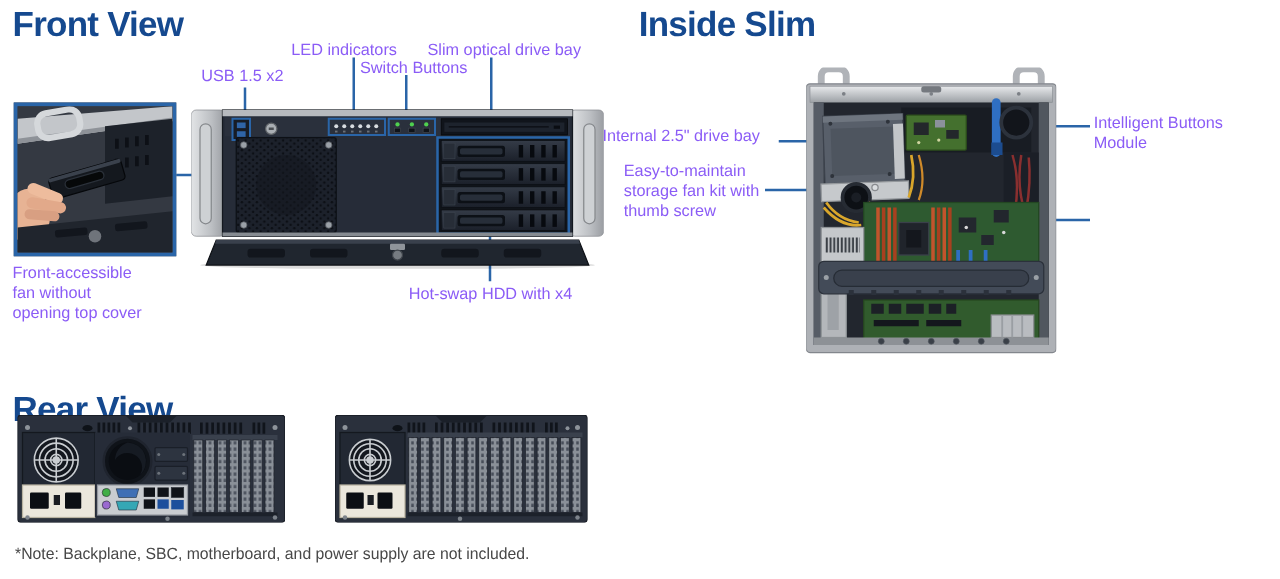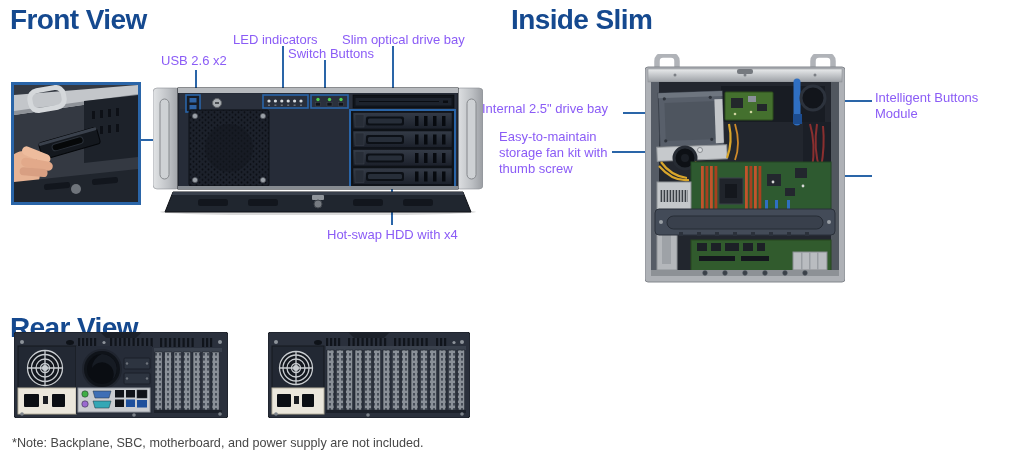--- a/index.html
+++ b/index.html
@@ -32,25 +32,28 @@
 </style>
 </head>
 <body>
 
 <div class="stage">
 
   <div class="title" style="left:10px; top:4px;">Front View</div>
   <div class="title" style="left:511px; top:4px;">Inside Slim</div>
   <div class="title" style="left:10px; top:276px;margin-top:36px;">Rear View</div>
 
-  <div class="cl" style="left:161px; top:53px;">USB 2.6 x2</div>
+  <div class="cl" style="left:161px; top:53px;">USB 1.5 x2</div>
   <div class="cl" style="left:233px; top:32px;">LED indicators</div>
   <div class="cl" style="left:288px; top:46px;">Switch Buttons</div>
   <div class="cl" style="left:342px; top:32px;">Slim optical drive bay</div>
   <div class="cl" style="left:327px; top:227px;">Hot-swap HDD with x4</div>
+  <div class="cl" style="left:10px; top:210px;">Front-accessible
+fan without
+opening top cover</div>
 
   <div class="vln" style="left:195px; top:70px; height:24px;"></div>
   <div class="vln" style="left:282px; top:46px; height:47px;"></div>
   <div class="vln" style="left:324px; top:60px; height:33px;"></div>
   <div class="vln" style="left:392px; top:46px; height:55px;"></div>
   <div class="vln" style="left:391px; top:187px; height:38px;"></div>
   <div class="hln" style="left:141px; top:139px; width:77px;"></div>
 
   <div class="cl cl-r" style="right:404px; top:101px;">Internal 2.5" drive bay</div>
   <div class="cl" style="left:499px; top:129px;">Easy-to-maintain

